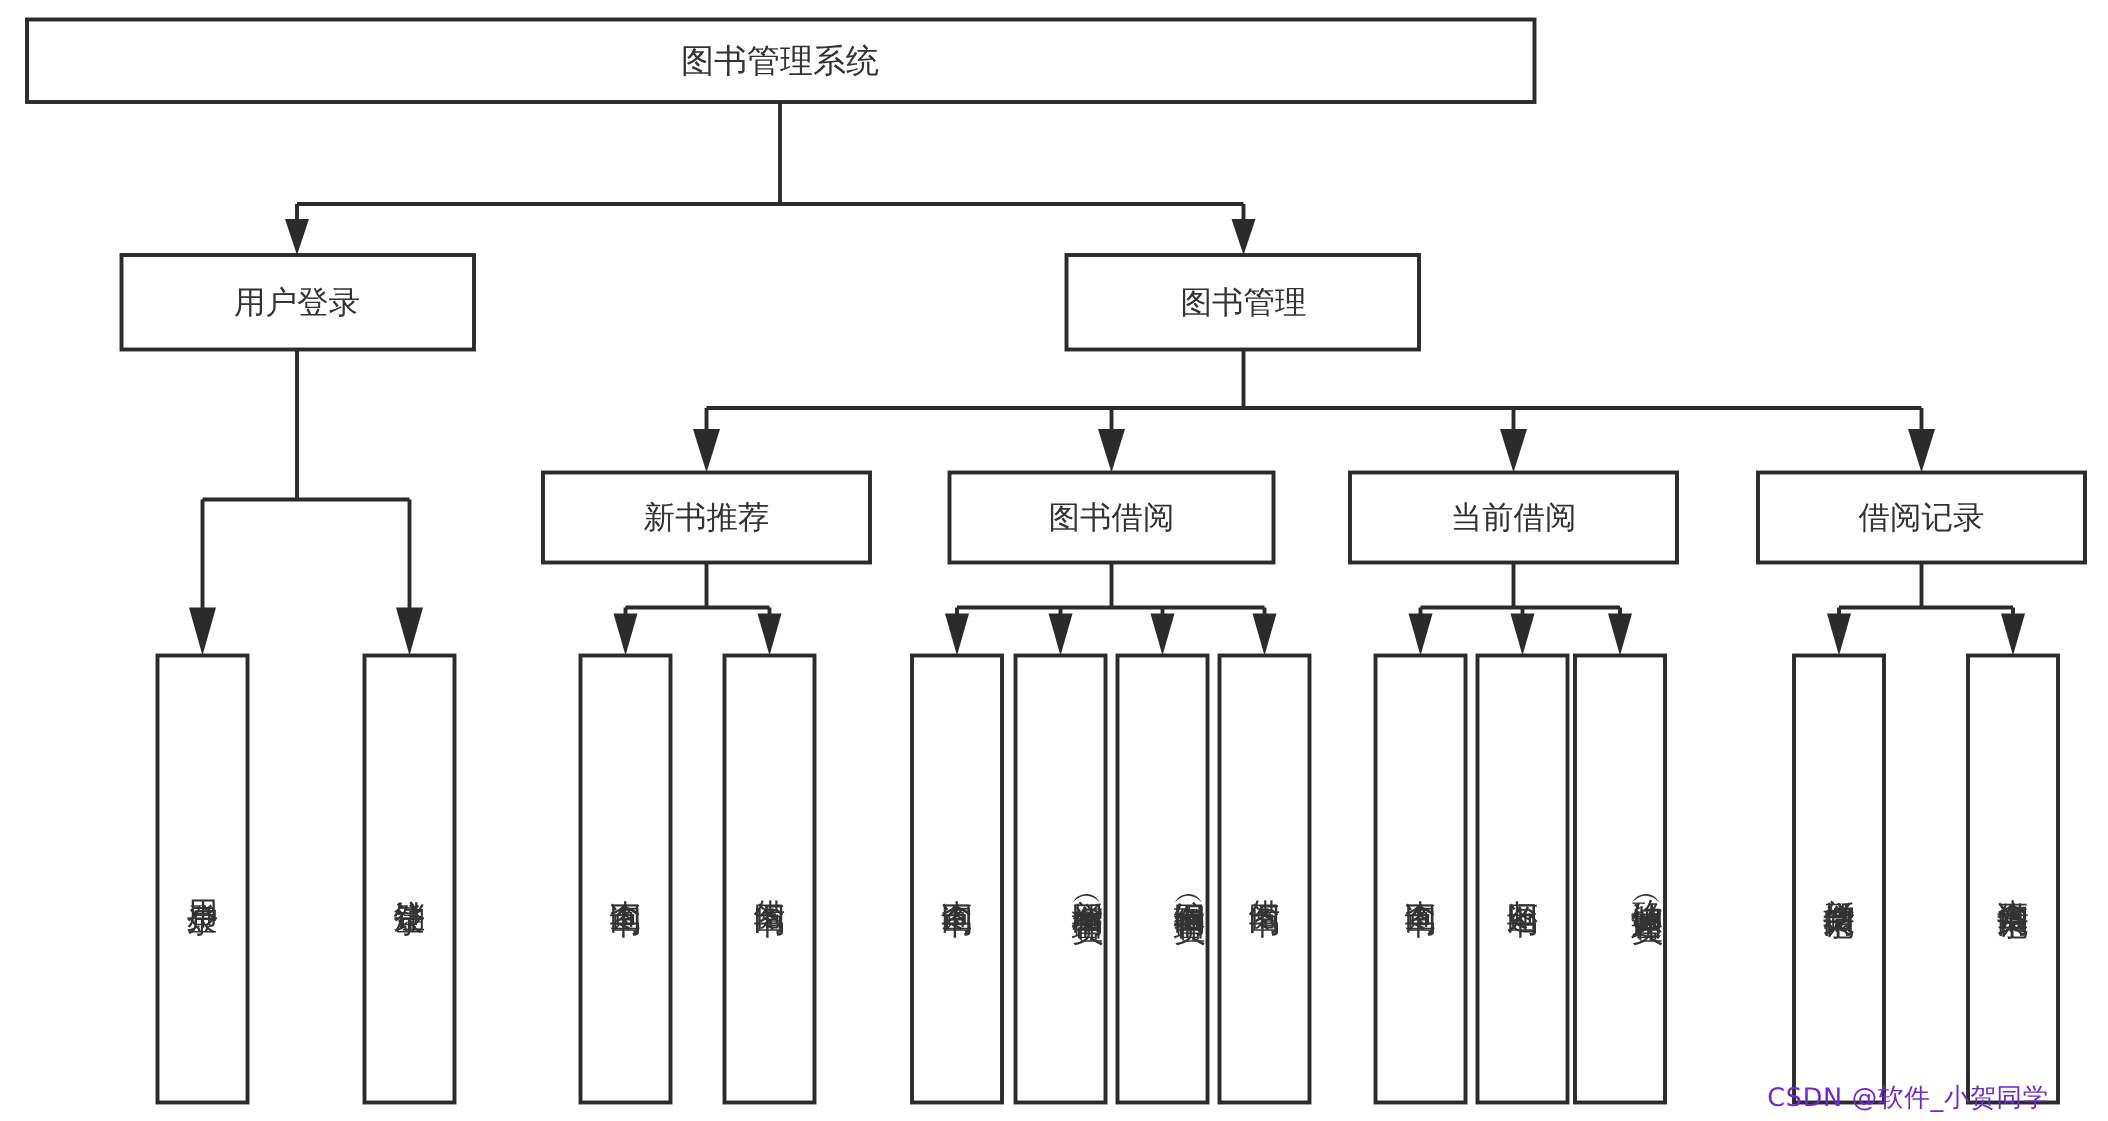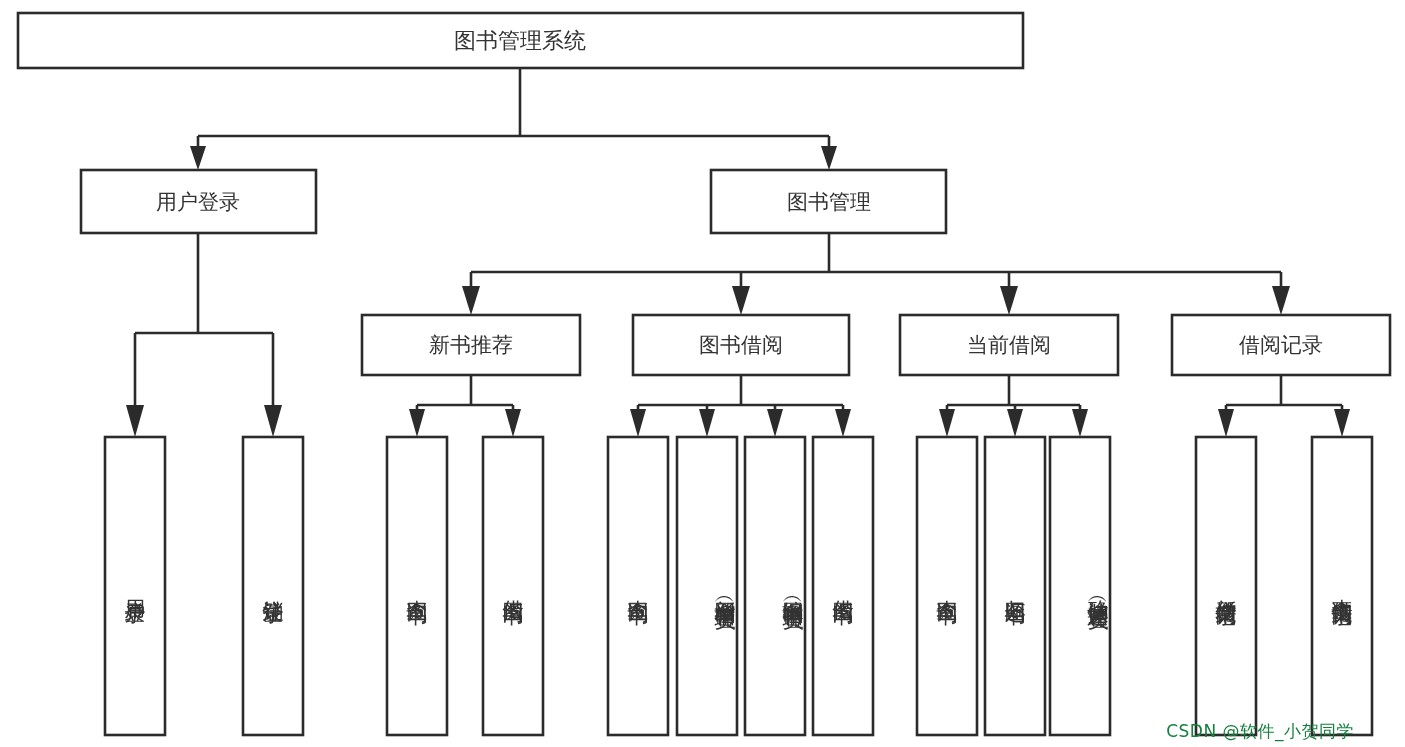--- a/index.html
+++ b/index.html
@@ -61,25 +61,25 @@
     font-family: "DejaVu Sans", "Liberation Sans", sans-serif;
     font-size: 21px;
     line-height: 1.15;
     letter-spacing: 1.5px;
     color: #333333;
     white-space: nowrap;
     pointer-events: none;
   }
   .watermark {
     position: absolute;
-    right: 24px;
+    right: 12px;
     bottom: 4px;
     font-family: "DejaVu Sans", "Liberation Sans", sans-serif;
     font-size: 17px;
-    color: #15803d;
+    color: #6d28d9;
     letter-spacing: 0.5px;
     white-space: nowrap;
   }
 </style>
 </head>
 <body>
 
 <div id="diagram-root">
 
   <svg class="diagram" viewBox="0 0 1405 747">

